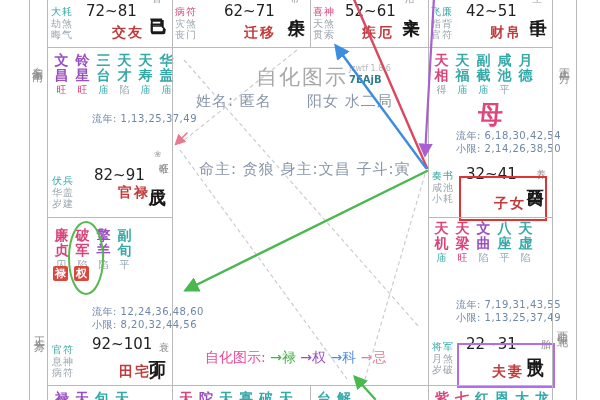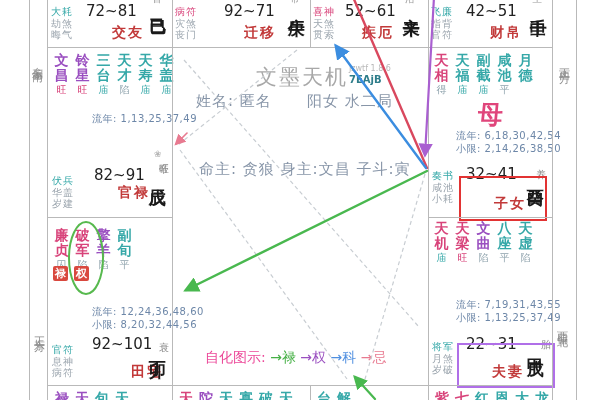--- a/index.html
+++ b/index.html
@@ -56,21 +56,21 @@
     <div class="abs stage-partial" style="left:104px;top:-8px">官</div>
     <div class="abs v stem" style="left:101px;top:5px">己巳</div>
   </div>
 
   <div class="abs" style="left:172px;top:0;width:138px;height:47px">
     <div class="abs gods" style="left:3px;top:6px">
       <div style="color: rgb(216, 67, 122);">病符</div>
       <div>灾煞</div>
       <div>丧门</div>
     </div>
-    <div class="abs range" style="left:52px;top:2px">92~71</div>
+    <div class="abs range" style="left:52px;top:2px">62~71</div>
     <div class="abs pname" style="left:72px;top:24px">迁移</div>
     <div class="abs stage-partial" style="left:118px;top:-8px">带</div>
     <div class="abs v stem" style="left:115px;top:5px">庚午</div>
   </div>
 
   <div class="abs" style="left:310px;top:0;width:118px;height:47px">
     <div class="abs gods" style="left:3px;top:6px">
       <div style="color: rgb(216, 67, 122);">喜神</div>
       <div>天煞</div>
       <div>贯索</div>
@@ -165,21 +165,21 @@
     <div class="hua" style="left:5px;top:49px">禄</div>
     <div class="hua" style="left:26px;top:49px">权</div>
     <div class="abs ln" style="left:44px;top:88px">流年: 12,24,36,48,60</div>
     <div class="abs ln" style="left:44px;top:101px">小限: 8,20,32,44,56</div>
     <div class="abs range" style="left:44px;top:118px">92~101</div>
     <div class="abs gods" style="left:4px;top:127px">
       <div style="color: rgb(53, 168, 168);">官符</div>
       <div>息神</div>
       <div>病符</div>
     </div>
-    <div class="abs pname" style="left:83px;top:146px">田宅</div>
+    <div class="abs pname" style="left:71px;top:146px">田宅</div>
     <div class="abs v stage-lbl" style="left:110px;top:117px">衰</div>
     <div class="abs v stem" style="left:100px;top:130px">丁卯</div>
   </div>
 
   <div class="abs" style="left:428px;top:48px;width:124px;height:169px">
     <div class="abs stars" style="left:3px;top:5px">
         <div class="starcol c-main">
           <div class="schar">天</div>
           <div class="schar">相</div>
           <div class="sstat s-dim">得</div>
@@ -258,21 +258,21 @@
     <div class="abs pname" style="left:64px;top:146px">夫妻</div>
     <div class="abs v stage-lbl" style="left:112px;top:114px">胎</div>
     <div class="abs v stem" style="left:98px;top:128px">甲戌</div>
   </div>
 
   <div class="abs" style="left:52px;top:388px;width:120px;white-space:nowrap"><span class="bchar c-aux">禄</span><span class="bchar c-aux">天</span><span class="bchar c-misc">包</span><span class="bchar c-misc">天</span></div>
   <div class="abs" style="left:176px;top:388px;width:134px;white-space:nowrap"><span class="bchar c-main">天</span><span class="bchar c-aux">陀</span><span class="bchar c-misc">天</span><span class="bchar c-misc">寡</span><span class="bchar c-misc">破</span><span class="bchar c-misc">天</span></div>
   <div class="abs" style="left:314px;top:388px;width:114px;white-space:nowrap"><span class="bchar c-misc">台</span><span class="bchar c-misc">解</span></div>
   <div class="abs" style="left:432px;top:388px;width:120px;white-space:nowrap"><span class="bchar c-main">紫</span><span class="bchar c-main">七</span><span class="bchar c-misc">红</span><span class="bchar c-misc">恩</span><span class="bchar c-misc">大</span><span class="bchar c-misc">龙</span></div>
 
-  <div class="abs ctr" style="left:256px;top:63px;font-size:21px;color:#a8a8a8;letter-spacing:2px">文墨天机</div>
+  <div class="abs ctr" style="left:256px;top:63px;font-size:21px;color:#a8a8a8;letter-spacing:2px">自化图示</div>
   <div class="abs ctr" style="left:349px;top:64px;font-size:8px;color:#b8b8b8">Jzwtf 1.8.6</div>
   <div class="abs ctr" style="left:349px;top:74px;font-size:10px;font-weight:700;color:#2e7d8a">7EAjB</div>
   <div class="abs ctr" style="left:307px;top:92px;font-size:15px;color:#8795a8;letter-spacing:1px">阳女 水二局</div>
   <div class="abs ctr" style="left:196px;top:92px;font-size:15px;color:#8795a8;letter-spacing:1px">姓名: 匿名</div>
   <div class="abs ctr" style="left:199px;top:160px;font-size:15px;color:#8795a8;letter-spacing:1px">命主: 贪狼 身主:文昌 子斗:寅</div>
 
   <div class="abs ctr" style="left:205px;top:349px;font-size:14px">
     <span style="color:#ec4899">自化图示:</span>
     <span style="color: rgb(69, 176, 69);"><span>→</span><span>禄</span></span>
     <span style="color: rgb(154, 79, 192);"><span>→</span><span>权</span></span>

